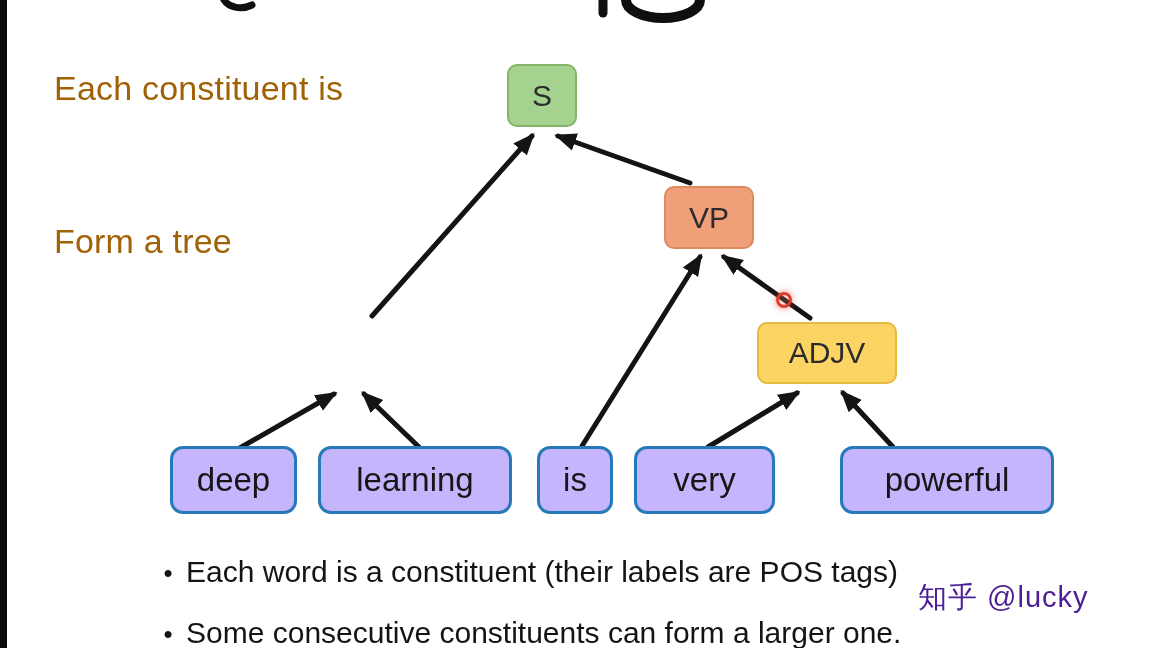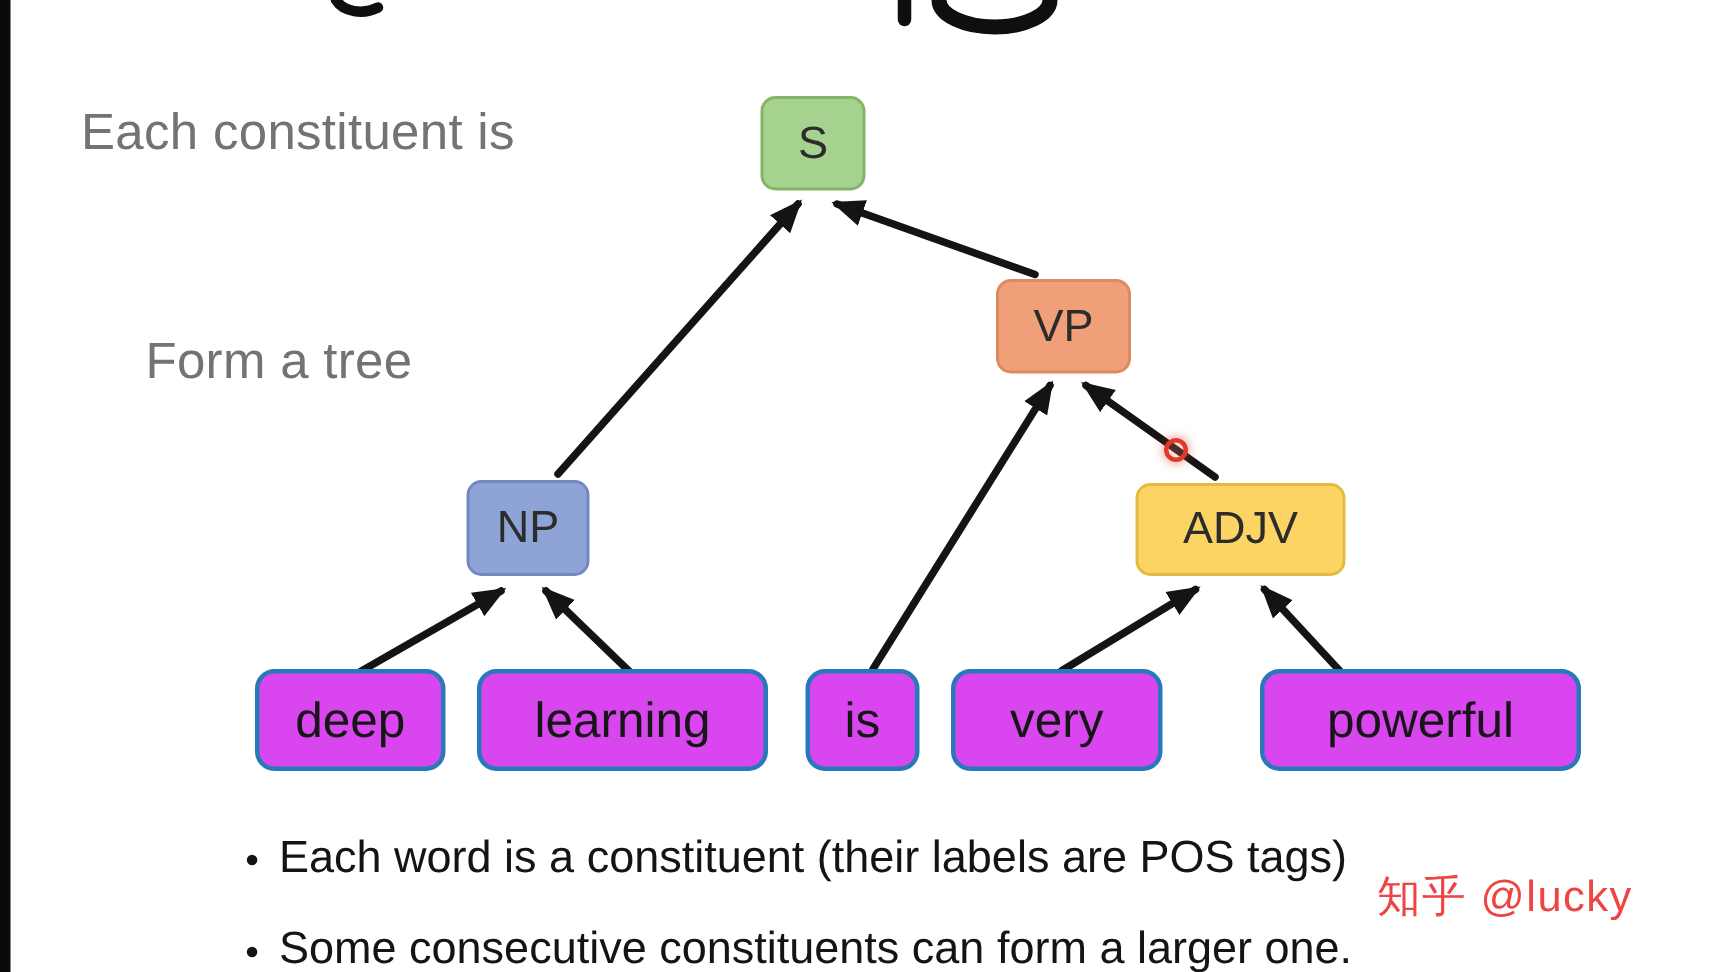--- a/index.html
+++ b/index.html
@@ -17,38 +17,38 @@
     position: absolute; left: 0; top: 0;
     width: 7px; height: 648px;
     background: #0a0a0a;
   }
   .top-frag { position: absolute; left: 0; top: 0; pointer-events: none; }
 
   .note {
     position: absolute;
     font-size: 34px;
     line-height: 1.55;
-    color: #737373;
+    color: #a16207;
     letter-spacing: 0.2px;
   }
 
   .tnode {
     position: absolute;
     display: flex; align-items: center; justify-content: center;
     border: 2px solid;
     border-radius: 10px;
     font-size: 30px;
     color: #2c2c2c;
   }
 
   .wbox {
     position: absolute;
     height: 68px;
     display: flex; align-items: center; justify-content: center;
-    background: #d946ef;
+    background: #c4b5fd;
     border: 3px solid;
     border-radius: 13px;
     font-size: 33px;
     color: #161616;
   }
 
   .edges { position: absolute; left: 0; top: 0; pointer-events: none; }
   .edge { stroke: #141414; stroke-width: 5; stroke-linecap: round; }
 
   .laser {
@@ -67,21 +67,21 @@
     color: #141414;
     white-space: nowrap;
     text-align: center;
   }
   .bullet-dot { width: 36px; font-size: 26px; padding-top: 3px; }
   .bullet-dot::before { content: "\2022"; }
 
   .watermark {
     position: absolute;
     font-size: 29px;
-    color: #ef4444;
+    color: #4c1d95;
     letter-spacing: 1px;
     white-space: nowrap;
     text-align: center;
   }
 </style>
 </head>
 <body>
 
 <div class="stage">
 
@@ -89,21 +89,21 @@
 
   <svg class="top-frag" width="1155" height="26" viewBox="0 0 1155 26">
     <path d="M 224 0 C 229 8, 242 10, 252 5" fill="none" stroke="#0f0f0f" stroke-width="7" stroke-linecap="round"></path>
     <path d="M 603 0 L 603 13" fill="none" stroke="#0f0f0f" stroke-width="9" stroke-linecap="round"></path>
     <ellipse cx="663" cy="0" rx="37" ry="18" fill="none" stroke="#0f0f0f" stroke-width="10"></ellipse>
   </svg>
 
   <div class="note" style="left:54px; top:62px;">
     <span>Each constituent is</span><br>
   </div>
-  <div class="note" style="left:54px; top:215px;margin-left:43px;">
+  <div class="note" style="left:54px; top:215px;">
     <span>Form a tree</span>
   </div>
 
   <svg class="edges" width="1155" height="648" viewBox="0 0 1155 648">
     <defs>
       <marker id="arrow" markerUnits="userSpaceOnUse" markerWidth="24" markerHeight="22" refX="18" refY="11" orient="auto">
         <polygon points="0,2 22,11 0,20" fill="#141414"></polygon>
       </marker>
     </defs>
     <line class="edge" x1="238" y1="449" x2="334" y2="394" marker-end="url(#arrow)"></line>
@@ -114,23 +114,20 @@
     <line class="edge" x1="708" y1="447" x2="797" y2="393" marker-end="url(#arrow)"></line>
     <line class="edge" x1="893" y1="447" x2="843" y2="393" marker-end="url(#arrow)"></line>
     <line class="edge" x1="810" y1="318" x2="724" y2="257" marker-end="url(#arrow)"></line>
   </svg>
 
   <div class="tnode" style="left: 507px; top: 64px; width: 70px; height: 63px; background: rgb(165, 210, 142); border-color: rgb(133, 180, 104);">
     <span>S</span>
   </div>
   <div class="tnode" style="left: 664px; top: 186px; width: 90px; height: 63px; background: rgb(240, 160, 120); border-color: rgb(221, 138, 96);">
     <span>VP</span>
-  </div>
-  <div class="tnode" style="left: 311px; top: 320px; width: 82px; height: 64px; background: rgb(142, 163, 214); border-color: rgb(114, 136, 191);">
-    <span>NP</span>
   </div>
   <div class="tnode" style="left: 757px; top: 322px; width: 140px; height: 62px; background: rgb(252, 212, 99); border-color: rgb(229, 186, 67);">
     <span>ADJV</span>
   </div>
 
   <div class="wbox" style="left: 170px; top: 446px; width: 127px; border-color: rgb(40, 121, 184);">
     <span>deep</span>
   </div>
   <div class="wbox" style="left: 318px; top: 446px; width: 194px; border-color: rgb(40, 121, 184);">
     <span>learning</span>

